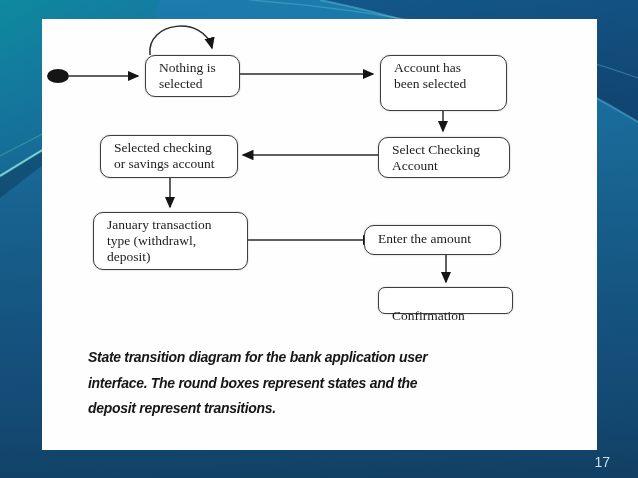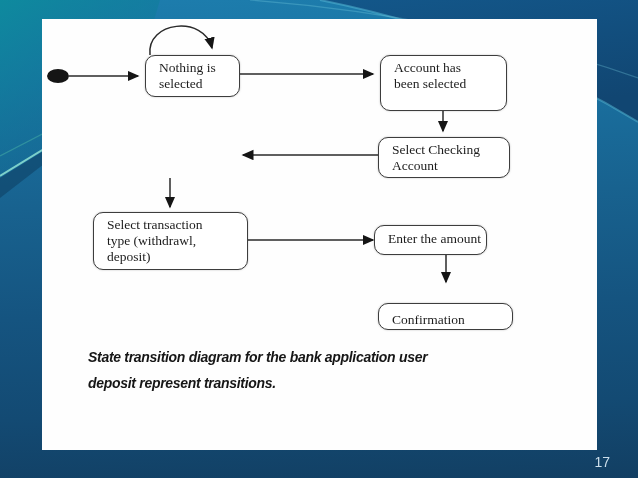--- a/index.html
+++ b/index.html
@@ -19,22 +19,22 @@
     border:1.5px solid #3d3d3d; border-radius:10px;
     font-family:"Liberation Serif", serif; font-size:13.5px; line-height:16px;
     color:#1c1c1c; padding:4px 5px 0 13px; white-space:pre-line;
     box-shadow:0 0 2px rgba(60,60,60,.35);
   }
   .s0 { left:103px; top:36px;  width:95px;  height:42px; }
   .s1 { left:338px; top:36px;  width:127px; height:56px; }
   .s2 { left:58px;  top:116px; width:138px; height:43px; }
   .s3 { left:336px; top:118px; width:132px; height:41px; }
   .s4 { left:51px;  top:193px; width:155px; height:58px; }
-  .s5 { left:332px; top:206px; width:113px; height:30px; padding-top:5px; }
-  .s6 { left:336px; top:284px; width:135px; height:27px; padding-top:8px; }
+  .s5 { left:322px; top:206px; width:137px; height:30px; padding-top:5px; }
+  .s6 { left:336px; top:268px; width:135px; height:27px; padding-top:20px;border-radius:7px; }
   .caption {
     position:absolute; left:46px; top:326px;
     font-family:"Liberation Sans", sans-serif; font-style:italic; font-weight:700;
     font-size:14px; line-height:25.5px; letter-spacing:-0.3px; color:#161616;
     white-space:nowrap;
   }
   .footer-date {
     position:absolute; left:30px; top:455px;
     font-family:"Liberation Serif", serif; font-size:11.5px; color:#ccdfec;
   }
@@ -85,29 +85,32 @@
       <line x1="336" y1="136" x2="201" y2="136" stroke="#2a2a2a" stroke-width="1.5" marker-end="url(#ah)"></line>
       <line x1="128" y1="159" x2="128" y2="188" stroke="#2a2a2a" stroke-width="1.5" marker-end="url(#ah)"></line>
       <line x1="206" y1="221" x2="331" y2="221" stroke="#2a2a2a" stroke-width="1.5" marker-end="url(#ah)"></line>
       <line x1="404" y1="236" x2="404" y2="263" stroke="#2a2a2a" stroke-width="1.5" marker-end="url(#ah)"></line>
     </svg>
 
     <div class="state s0">Nothing is
 selected</div>
     <div class="state s1">Account has
 been selected</div>
+    <div class="state s2">Selected checking
+or savings account</div>
     <div class="state s3">Select Checking
 Account</div>
-    <div class="state s4">Select transaction
+    <div class="state s4">January transaction
 type (withdrawl,
 deposit)</div>
     <div class="state s5">Enter the amount</div>
     <div class="state s6">Confirmation</div>
 
     <div class="caption">
       <div>State transition diagram for the bank application user</div>
+      <div>interface. The round boxes represent states and the</div>
       <div>deposit represent transitions.</div>
     </div>
   </div>
 
   <div class="page-number">17</div>
 
 </div>
 
 </body></html>

